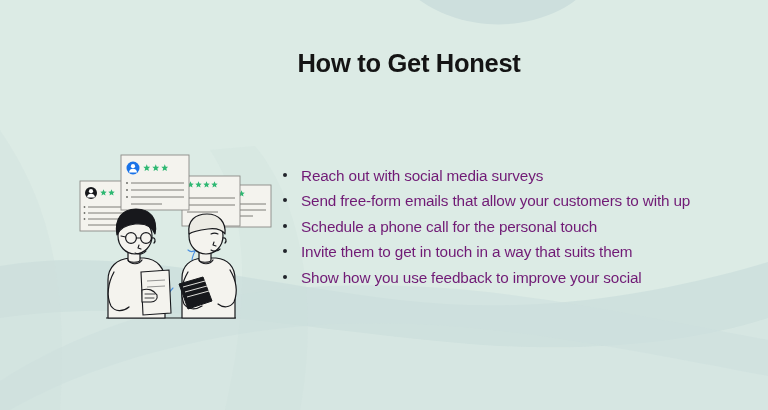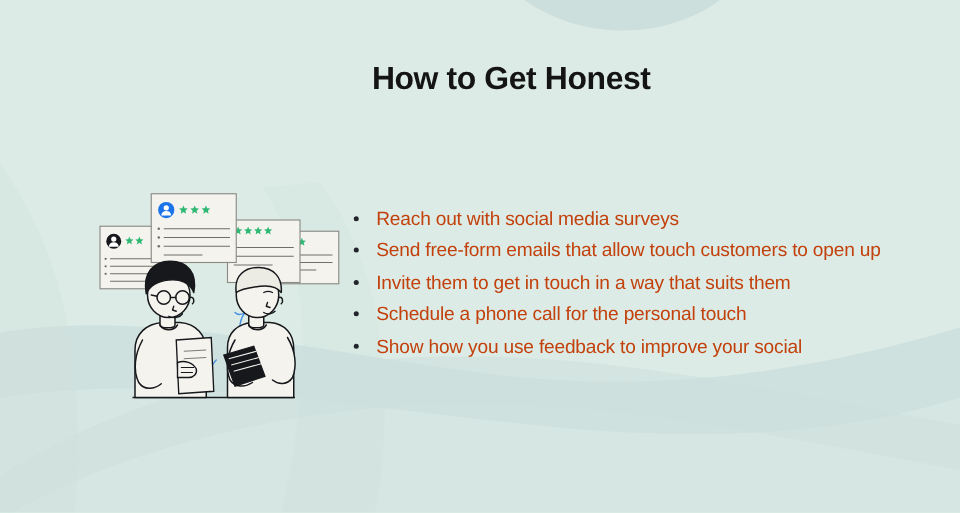--- a/index.html
+++ b/index.html
@@ -55,21 +55,21 @@
     width: 436px;
     margin: 0;
     padding: 0;
     list-style: none;
   }
   .bullet-item {
     position: relative;
     padding-left: 20px;
     font-size: 15.3px;
     line-height: 25.4px;
-    color: #c2410c;
+    color: #701a75;
     letter-spacing: -0.15px;
   }
   .bullet-dot {
     position: absolute;
     left: 2px;
     top: 10px;
     width: 4px;
     height: 4px;
     border-radius: 50%;
     background: #22242b;
@@ -115,29 +115,29 @@
     <div class="title-line">How to Get Honest</div>
   </div>
 
   <ul id="bullet-list">
     <li class="bullet-item">
       <span class="bullet-dot"></span>
       <span>Reach out with social media surveys</span>
     </li>
     <li class="bullet-item">
       <span class="bullet-dot"></span>
-      <span>Send free-form emails that allow touch customers to open up</span>
+      <span>Send free-form emails that allow your customers to with up</span>
+    </li>
+    <li class="bullet-item">
+      <span class="bullet-dot"></span>
+      <span>Schedule a phone call for the personal touch</span>
     </li>
     <li class="bullet-item">
       <span class="bullet-dot"></span>
       <span>Invite them to get in touch in a way that suits them</span>
-    </li>
-    <li class="bullet-item">
-      <span class="bullet-dot"></span>
-      <span>Schedule a phone call for the personal touch</span>
     </li>
     <li class="bullet-item">
       <span class="bullet-dot"></span>
       <span>Show how you use feedback to improve your social</span>
     </li>
   </ul>
 
   <svg id="illustration" viewBox="0 0 196 190" aria-hidden="true">
 
     <defs>

